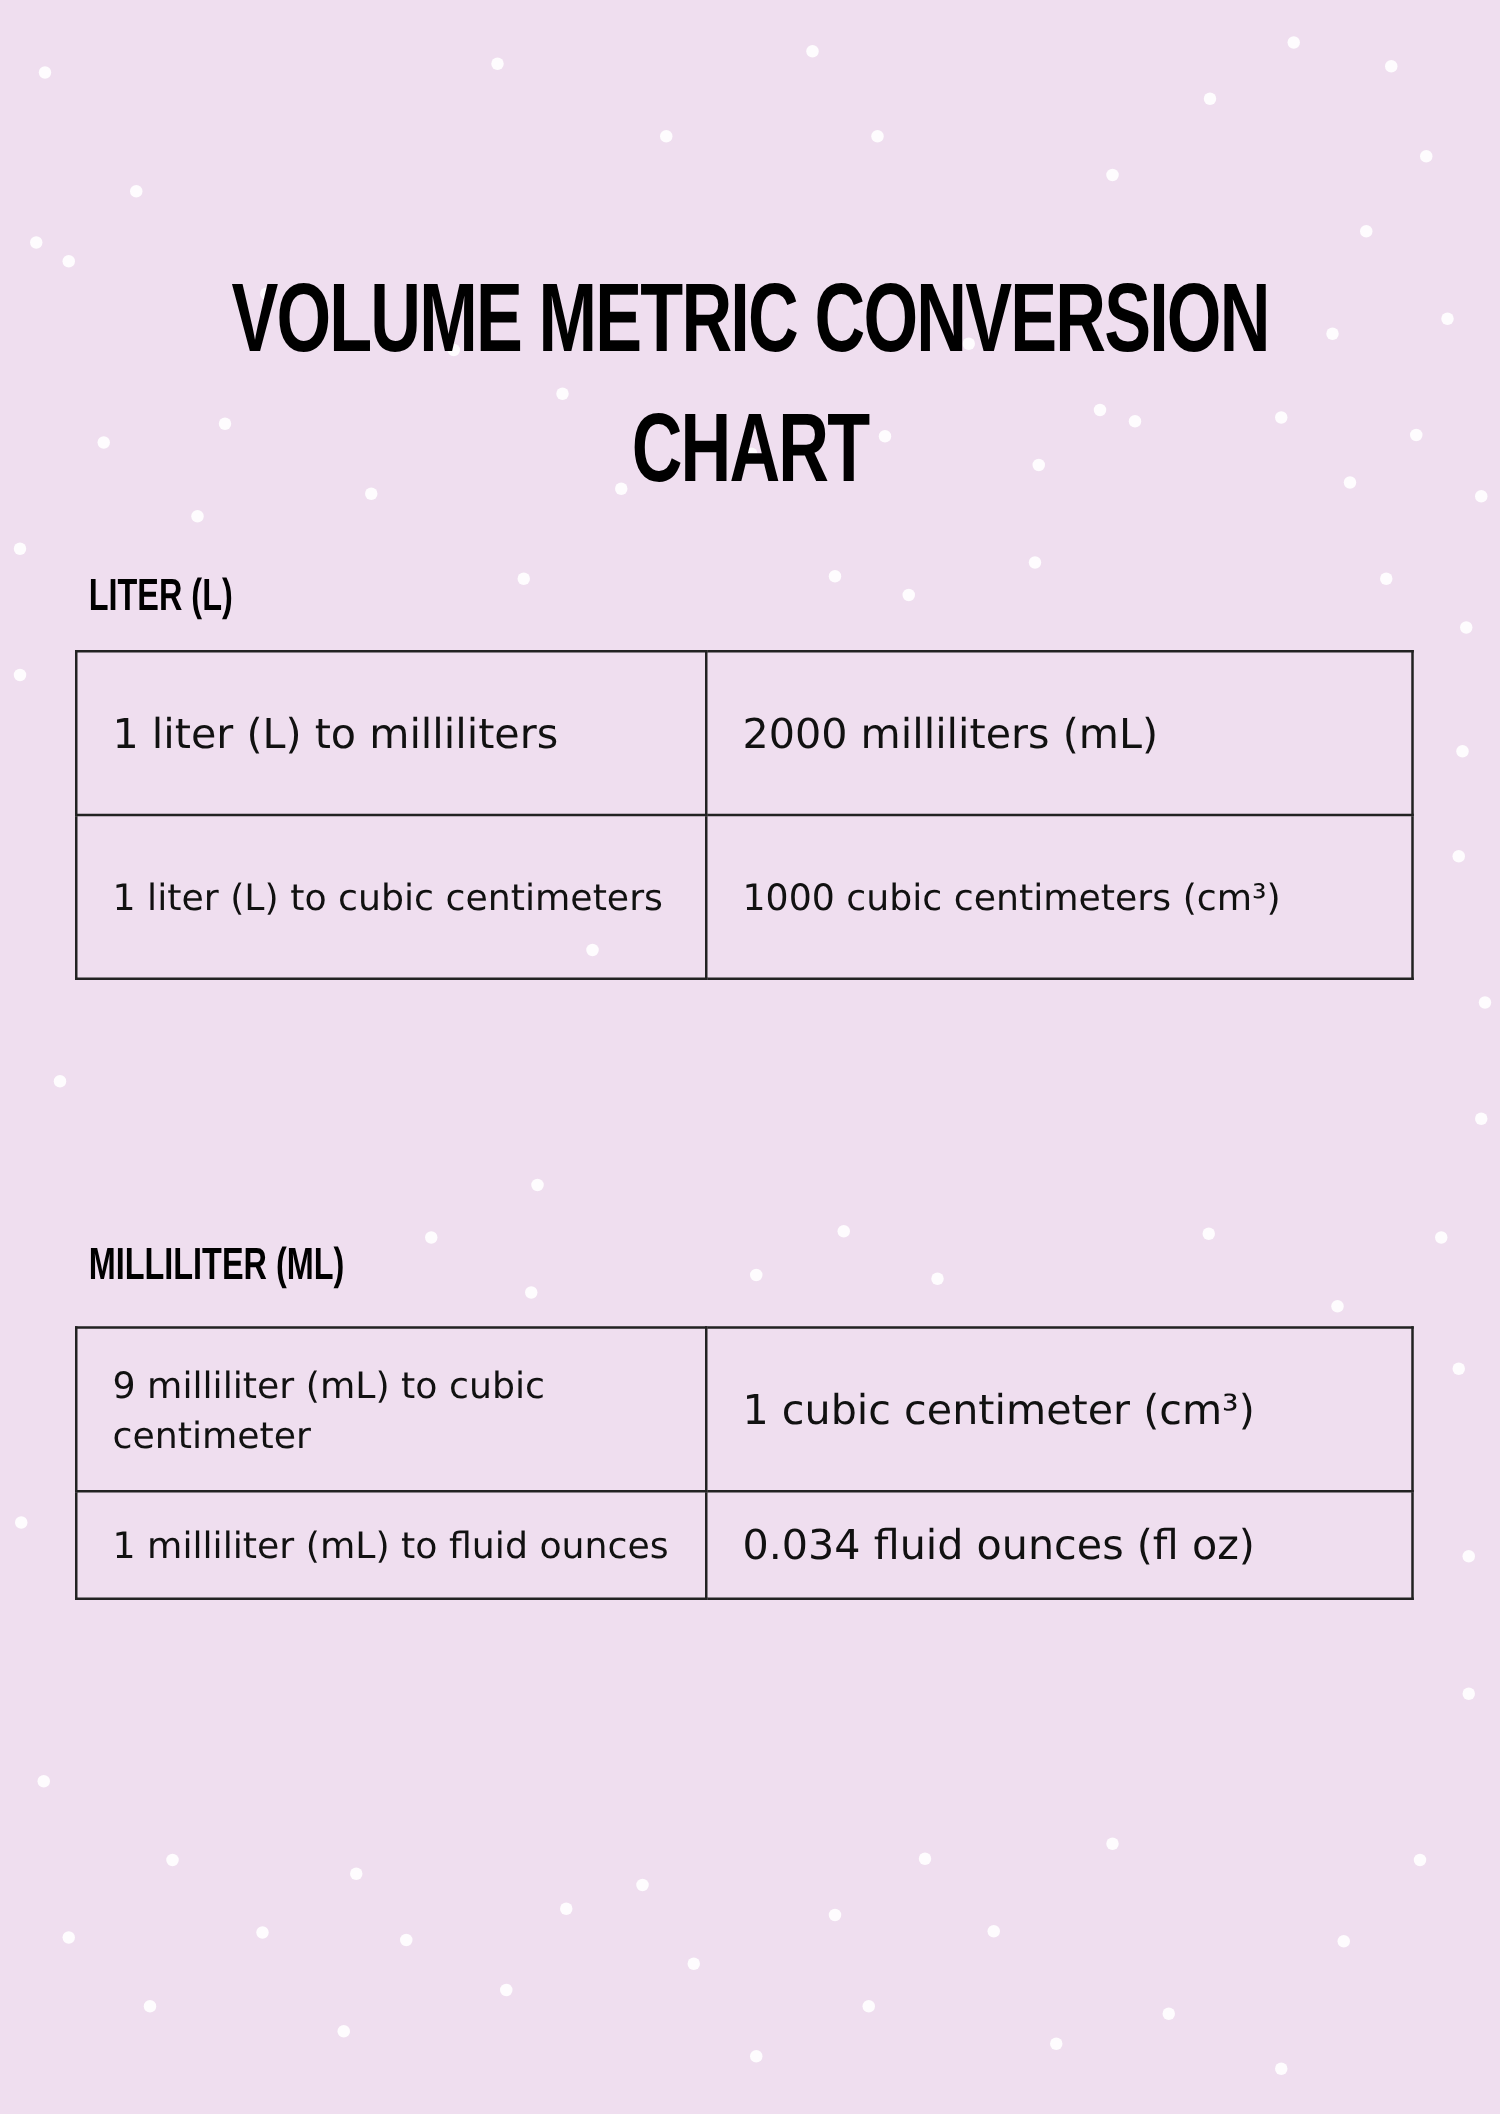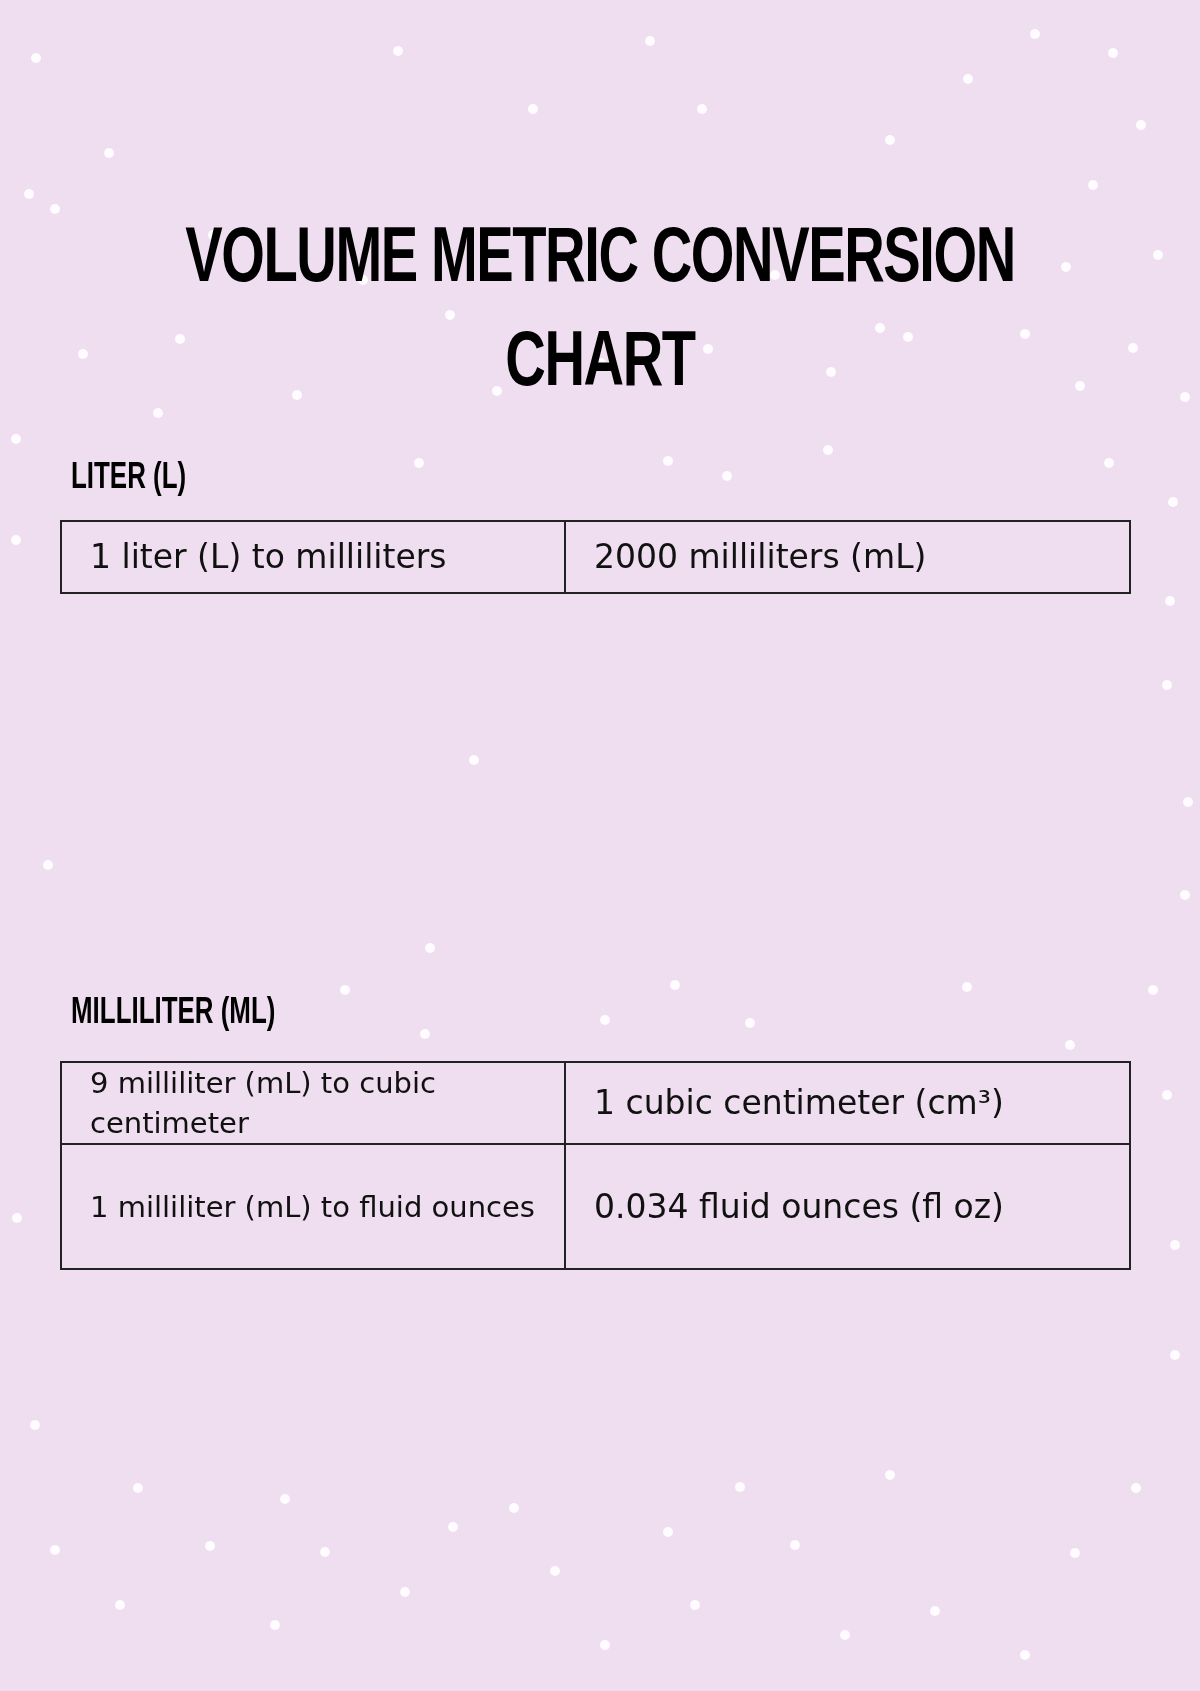--- a/index.html
+++ b/index.html
@@ -32,21 +32,21 @@
     border-collapse: collapse;
   }
   table.conv td {
     border: 2px solid #222;
     padding: 0 28px;
     font-size: 33px; line-height: 40px;
     vertical-align: middle;
   }
   table.conv td.c1 { width: 446px; }
   table.conv td.small { font-size: 29px; line-height: 40px; }
-  table.conv tr { height: 72px; }
+  table.conv tr { height: 131px; }
 </style>
 </head>
 <body>
 
 <div class="dots">
   <div class="dot" style="left:31px;top:53px"></div>
   <div class="dot" style="left:393px;top:46px"></div>
   <div class="dot" style="left:645px;top:36px"></div>
   <div class="dot" style="left:1030px;top:29px"></div>
   <div class="dot" style="left:1108px;top:48px"></div>
@@ -134,29 +134,33 @@
 <h1 class="title">VOLUME METRIC CONVERSION CHART</h1>
 
 <div class="section-heading" style="top:455px">LITER (L)</div>
 
 <table class="conv" style="top:520px">
   <tbody>
       <tr>
     <td class="c1">1 liter (L) to milliliters</td>
     <td>2000 milliliters (mL)</td>
   </tr>
+  <tr>
+    <td class="c1 small">1 liter (L) to cubic centimeters</td>
+    <td class="small">1000 cubic centimeters (cm³)</td>
+  </tr>
 </tbody>
   </table>
 
 <div class="section-heading" style="top:990px">MILLILITER (ML)</div>
 
 <table class="conv" style="top:1061px">
   <tbody>
   <tr>
     <td class="c1 small">9 milliliter (mL) to cubic centimeter</td>
     <td>1 cubic centimeter (cm³)</td>
   </tr>
-  <tr style="height:125px">
+  <tr style="height:86px">
     <td class="c1 small">1 milliliter (mL) to fluid ounces</td>
     <td>0.034 fluid ounces (fl oz)</td>
   </tr>
 </tbody>
   </table>
 
 </body></html>

